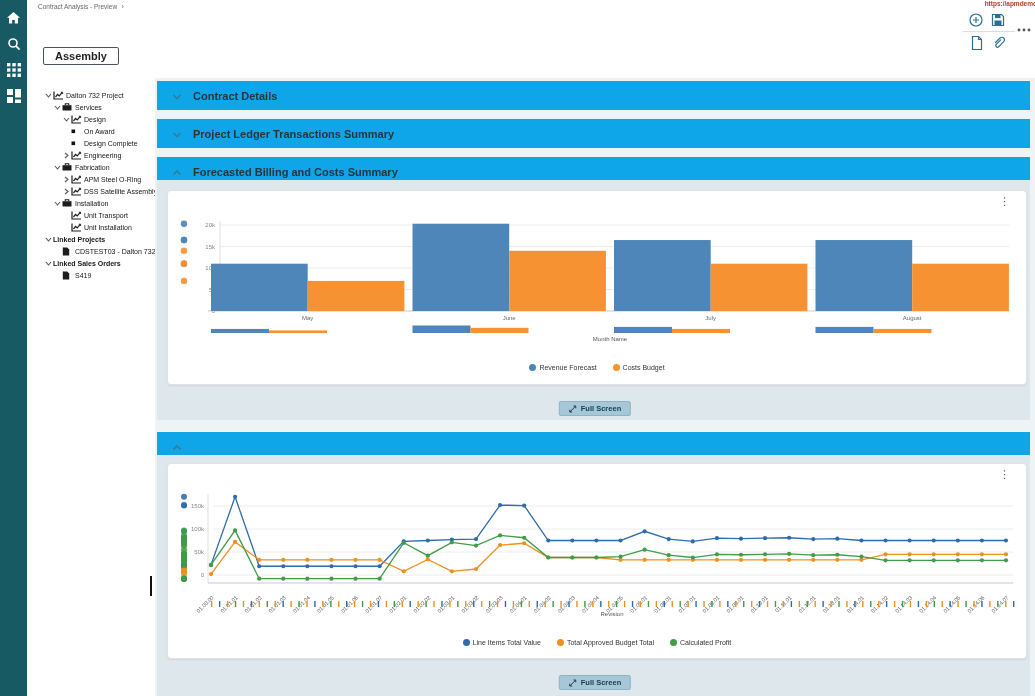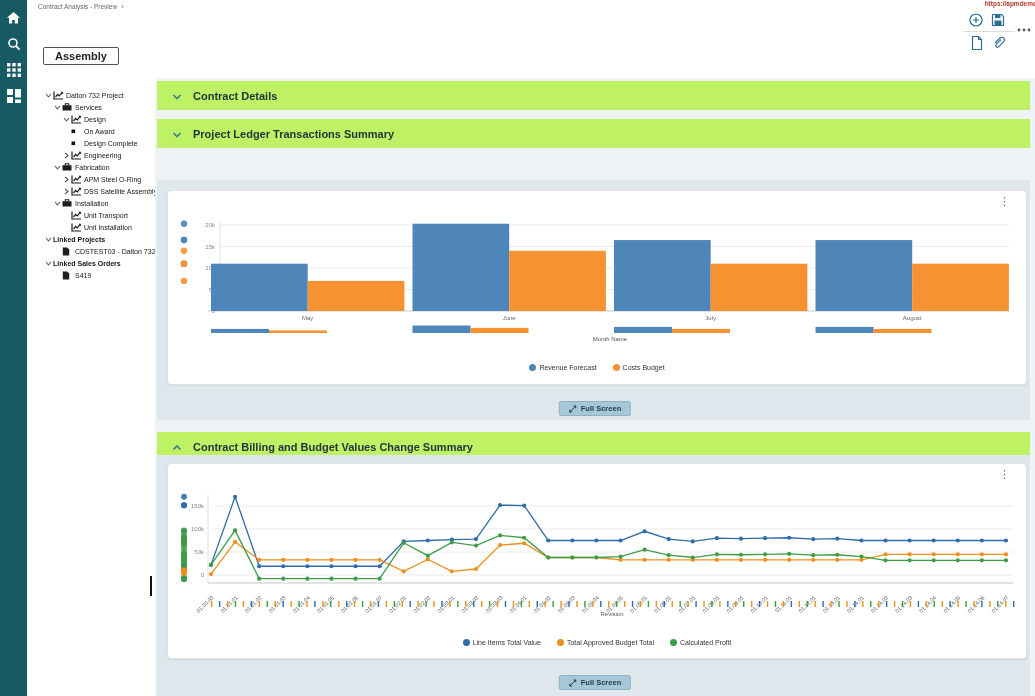--- a/index.html
+++ b/index.html
@@ -23,21 +23,21 @@
               padding-top:11px;box-sizing:border-box;overflow:hidden;}
   .tree-row{display:flex;align-items:center;height:12px;font-size:7px;color:#161616;
             white-space:nowrap;overflow:hidden;cursor:pointer;}
   .tree-row.bold{font-weight:bold;}
   .tw-exp{width:9px;flex:none;display:flex;align-items:center;justify-content:center;}
   .tw-exp svg{display:block;}
   .tw-icon{width:13px;flex:none;display:flex;align-items:center;}
   .cursor-artifact{position:absolute;left:150px;top:576px;width:2px;height:20px;background:#111;}
   
   .main{position:absolute;left:155px;top:78px;width:880px;height:618px;background:#eef3f5;}
-  .sec-hdr{position:absolute;left:2px;width:873px;height:29px;background:#bef264;
+  .sec-hdr{position:absolute;left:2px;width:873px;height:29px;background:#0ea5e9;
            display:flex;align-items:center;gap:11px;padding-left:15px;box-sizing:border-box;cursor:pointer;}
   .sec-title{font-size:11px;font-weight:bold;color:#26343c;}
   .sec-body{position:absolute;left:2px;width:873px;background:#dde7ec;}
   #body3{top:102px;height:240px;}
   #body4{top:377px;height:241px;}
   .card{position:absolute;background:#fff;border:1px solid #e2e2e2;border-radius:4px;
         box-shadow:0 1px 2px rgba(0,0,0,.07);}
   #card1{left:10px;top:10px;width:858px;height:193px;}
   #card2{left:10px;top:8px;width:858px;height:194px;}
   .kebab{position:absolute;right:16px;top:5px;font-size:11px;color:#555;cursor:pointer;line-height:1;}
@@ -344,20 +344,26 @@
       <span class="sec-title">Contract Details</span>
     </div>
 
     <div class="sec-hdr" style="top:41px;">
       <span><svg width="10" height="8" viewBox="0 0 10 8">
             <polyline points="1.5,2 5,5.5 8.5,2" stroke="#3b7a96" stroke-width="1.6" fill="none"></polyline>
           </svg></span>
       <span class="sec-title">Project Ledger Transactions Summary</span>
     </div>
 
+    <div class="sec-hdr" style="top:79px;">
+      <span><svg width="10" height="8" viewBox="0 0 10 8">
+            <polyline points="1.5,5.5 5,2 8.5,5.5" stroke="#3b7a96" stroke-width="1.6" fill="none"></polyline>
+          </svg></span>
+      <span class="sec-title">Forecasted Billing and Costs Summary</span>
+    </div>
 
     <div class="sec-body" id="body3">
       <div class="card" id="card1">
         <svg class="chart" id="barsvg" width="858" height="193">
             <text x="47" y="122" font-size="6" fill="#888" text-anchor="end" font-family="Liberation Sans, sans-serif">0</text>
             <line x1="52" y1="98.5" x2="841" y2="98.5" stroke="#ececec" stroke-width="1"></line>
             <text x="47" y="100.5" font-size="6" fill="#888" text-anchor="end" font-family="Liberation Sans, sans-serif">5k</text>
             <line x1="52" y1="77" x2="841" y2="77" stroke="#ececec" stroke-width="1"></line>
             <text x="47" y="79" font-size="6" fill="#888" text-anchor="end" font-family="Liberation Sans, sans-serif">10k</text>
             <line x1="52" y1="55.5" x2="841" y2="55.5" stroke="#ececec" stroke-width="1"></line>
@@ -413,21 +419,20 @@
       <svg width="8" height="8" viewBox="0 0 8 8">
           <path d="M1 7 L7 1 M1 7 V4.7 M1 7 H3.3 M7 1 V3.3 M7 1 H4.7" stroke="#17404e" stroke-width="1" fill="none"></path>
         </svg>
       <span>Full Screen</span>
     </div>
 
     <div class="sec-hdr" style="top:354px;">
       <span><svg width="10" height="8" viewBox="0 0 10 8">
             <polyline points="1.5,5.5 5,2 8.5,5.5" stroke="#3b7a96" stroke-width="1.6" fill="none"></polyline>
           </svg></span>
-      <span class="sec-title">Contract Billing and Budget Values Change Summary</span>
     </div>
 
     <div class="sec-body" id="body4">
       <div class="card" id="card2">
         <svg class="chart" id="linesvg" width="858" height="194">
             <line x1="45" y1="111" x2="845" y2="111" stroke="#ececec" stroke-width="1"></line>
             <text x="36" y="113" font-size="6" fill="#888" text-anchor="end" font-family="Liberation Sans, sans-serif">0</text>
             <line x1="45" y1="88" x2="845" y2="88" stroke="#ececec" stroke-width="1"></line>
             <text x="36" y="90" font-size="6" fill="#888" text-anchor="end" font-family="Liberation Sans, sans-serif">50k</text>
             <line x1="45" y1="65" x2="845" y2="65" stroke="#ececec" stroke-width="1"></line>

